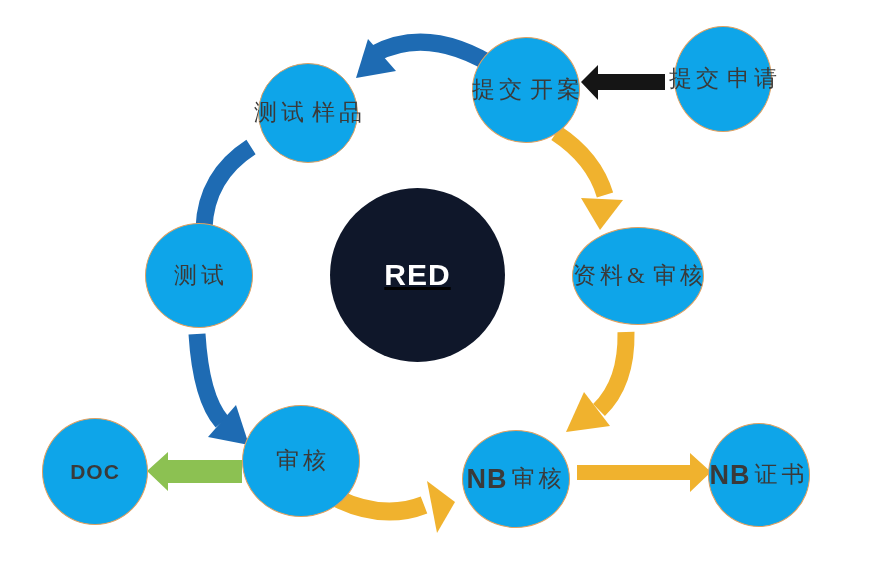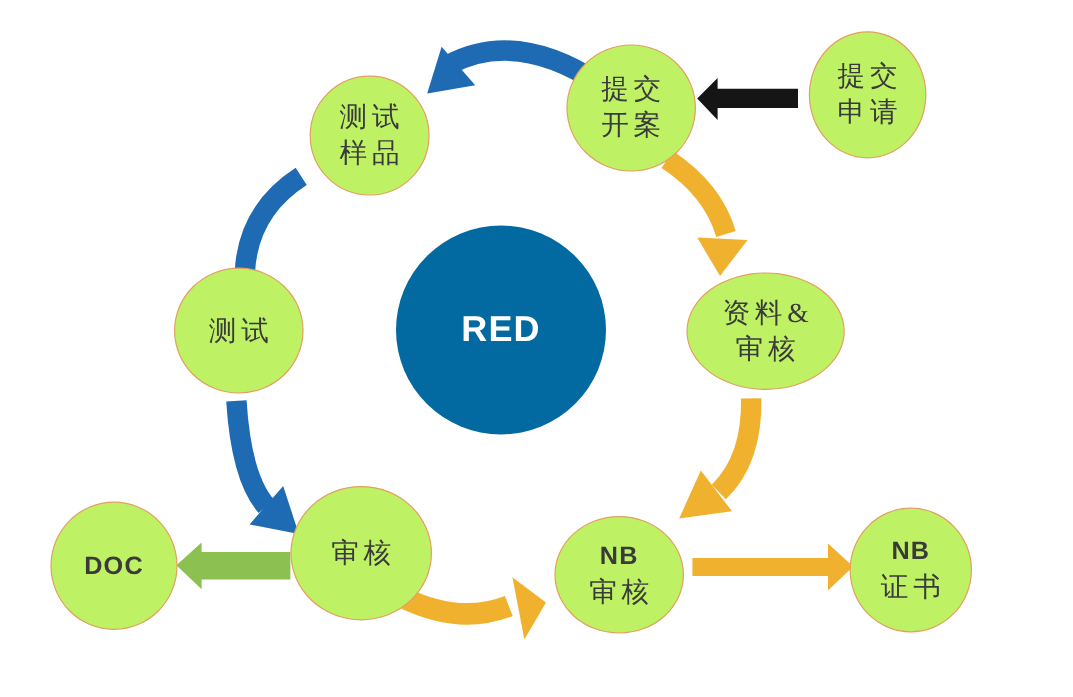--- a/index.html
+++ b/index.html
@@ -2,35 +2,35 @@
 <html><head>
 <meta charset="utf-8">
 <style>
   html,body{margin:0;padding:0;background:#ffffff;}
   #stage{
     position:relative;width:894px;height:581px;background:#ffffff;
     overflow:hidden;font-family:"Liberation Sans","DejaVu Sans",sans-serif;
   }
   #arrows{position:absolute;left:0;top:0;width:894px;height:581px;z-index:1;}
   .node{
-    position:absolute;z-index:2;background:#bef264;
+    position:absolute;z-index:2;background:#0ea5e9;
     border:1.5px solid #e2a05f;border-radius:50%;
-    display:flex;flex-direction:column;align-items:center;justify-content:center;
+    display:flex;flex-direction:row;align-items:center;justify-content:center;
     box-sizing:border-box;text-align:center;
   }
   .zh{
     font-family:"Liberation Serif","DejaVu Serif",serif;
     font-size:23px;line-height:30px;color:#3a3a3a;letter-spacing:4px;padding-left:4px;
     white-space:nowrap;
   }
   .latin{
     font-family:"Liberation Sans","DejaVu Sans",sans-serif;
     font-size:21px;line-height:30px;color:#3a3a3a;letter-spacing:1px;font-weight:600;
   }
-  .nb{font-weight:700;font-size:21px;}
+  .nb{font-weight:700;font-size:27px;}
   .center-circle{
     position:absolute;z-index:2;border-radius:50%;
     display:flex;align-items:center;justify-content:center;
     left:330px;top:188px;width:175px;height:174px;
   }
   .center-label{
     font-family:"Liberation Sans","DejaVu Sans",sans-serif;
     font-weight:700;font-size:30px;letter-spacing:1px;color:#ffffff;
   }
   
@@ -110,17 +110,17 @@
   <div class="node n-nb-review" style="border-color: rgb(226, 160, 95);">
     <span class="latin nb">NB</span>
     <span class="zh">审核</span>
   </div>
 
   <div class="node n-nb-certificate" style="border-color: rgb(226, 160, 95);">
     <span class="latin nb">NB</span>
     <span class="zh">证书</span>
   </div>
 
-  <div class="center-circle" style="background: #0369a1;">
+  <div class="center-circle" style="background: #0f172a; text-decoration: underline;">
     <span class="center-label">RED</span>
   </div>
 
 </div>
 
 </body></html>

